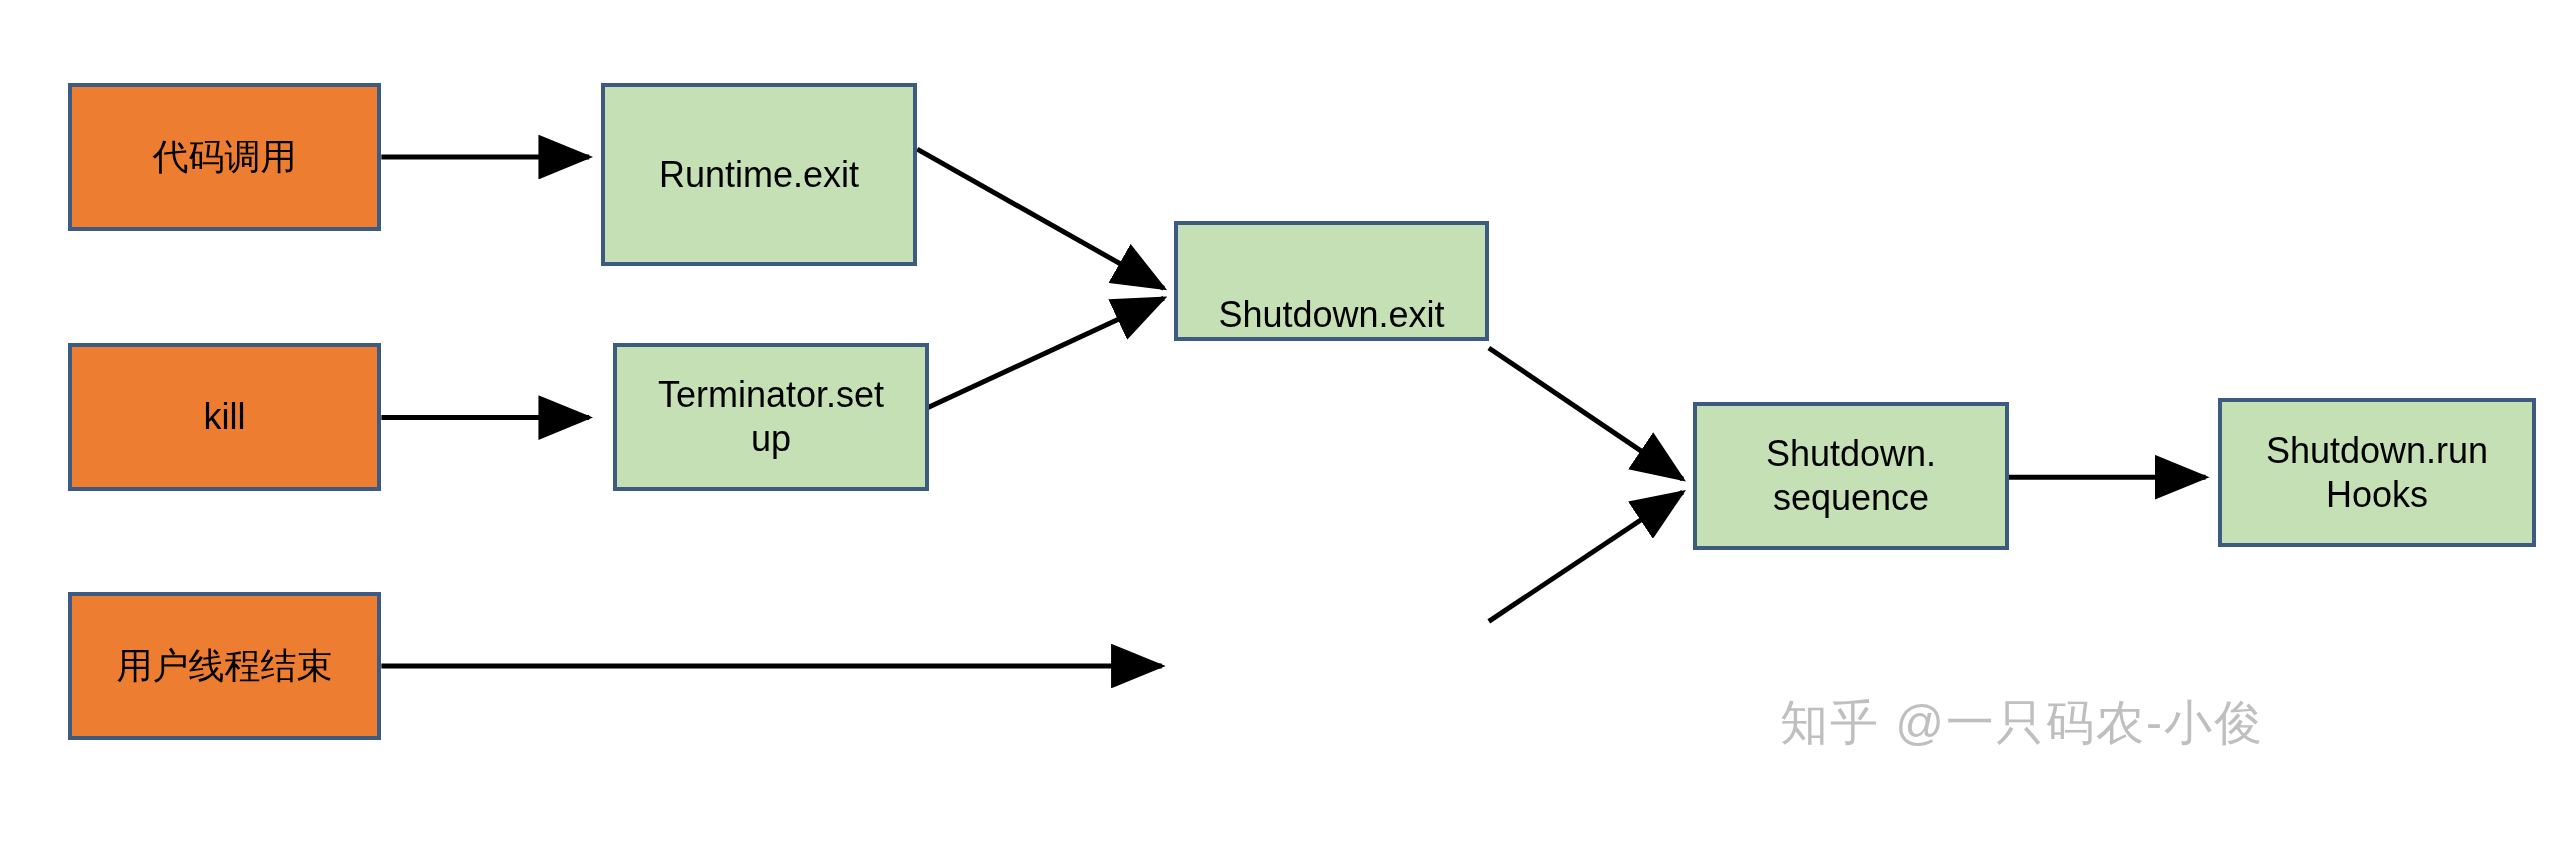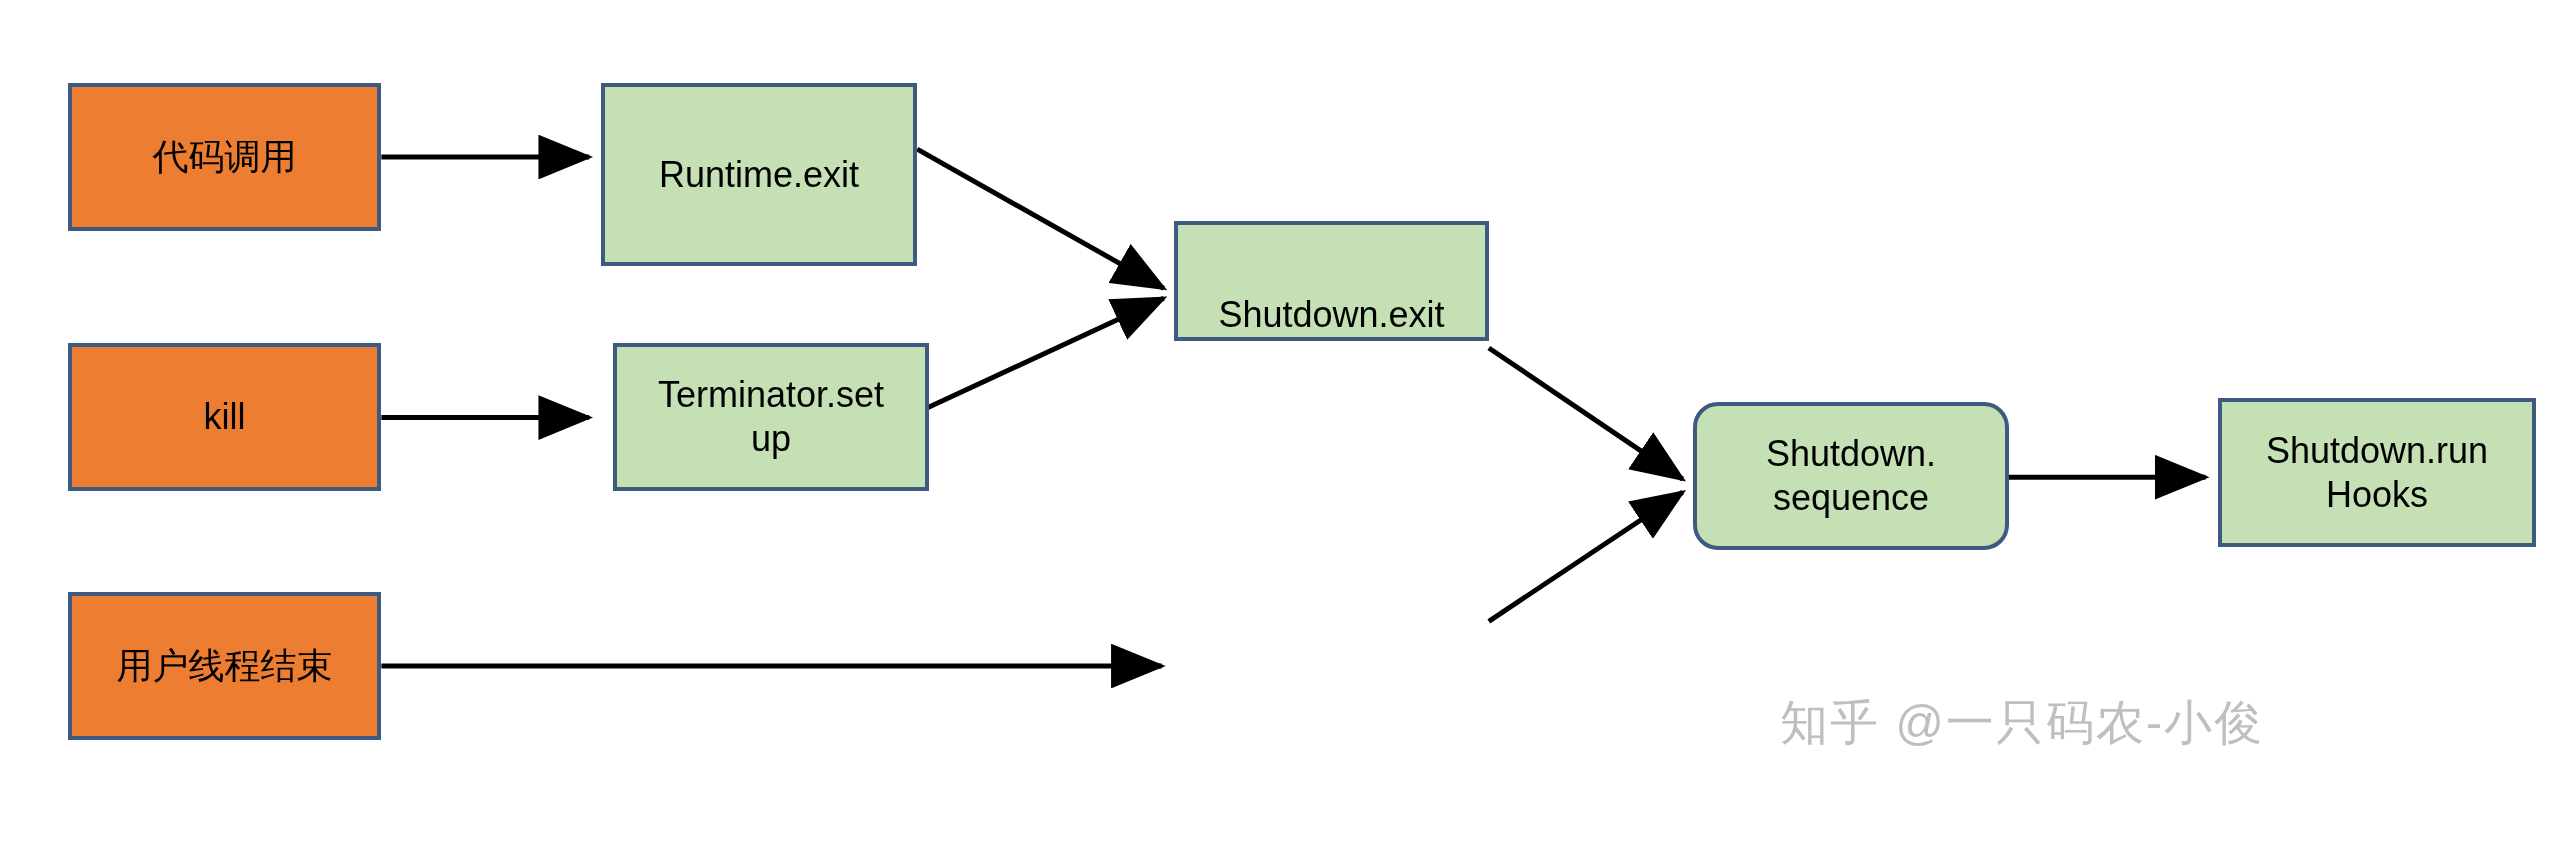--- a/index.html
+++ b/index.html
@@ -106,21 +106,21 @@
   <div class="node stage" style="left:601px; top:343px; width:316px; height:148px;margin-left:12px;">
     <span class="node-label">Terminator.set
 up</span>
   </div>
 
   <div class="node stage" style="left:1174px; top:221px; width:315px; height:120px;align-items:flex-end;">
     <span class="node-label">Shutdown.exit</span>
   </div>
 
 
-  <div class="node stage" style="left:1693px; top:402px; width:316px; height:148px;border-radius:25px;">
+  <div class="node stage" style="left:1693px; top:402px; width:316px; height:148px;">
     <span class="node-label">Shutdown.
 sequence</span>
   </div>
 
   <div class="node stage" style="left:2218px; top:398px; width:318px; height:149px;">
     <span class="node-label">Shutdown.run
 Hooks</span>
   </div>
 
   <div class="watermark" style="left:1780px; top:691px;">知乎 @一只码农-小俊</div>

